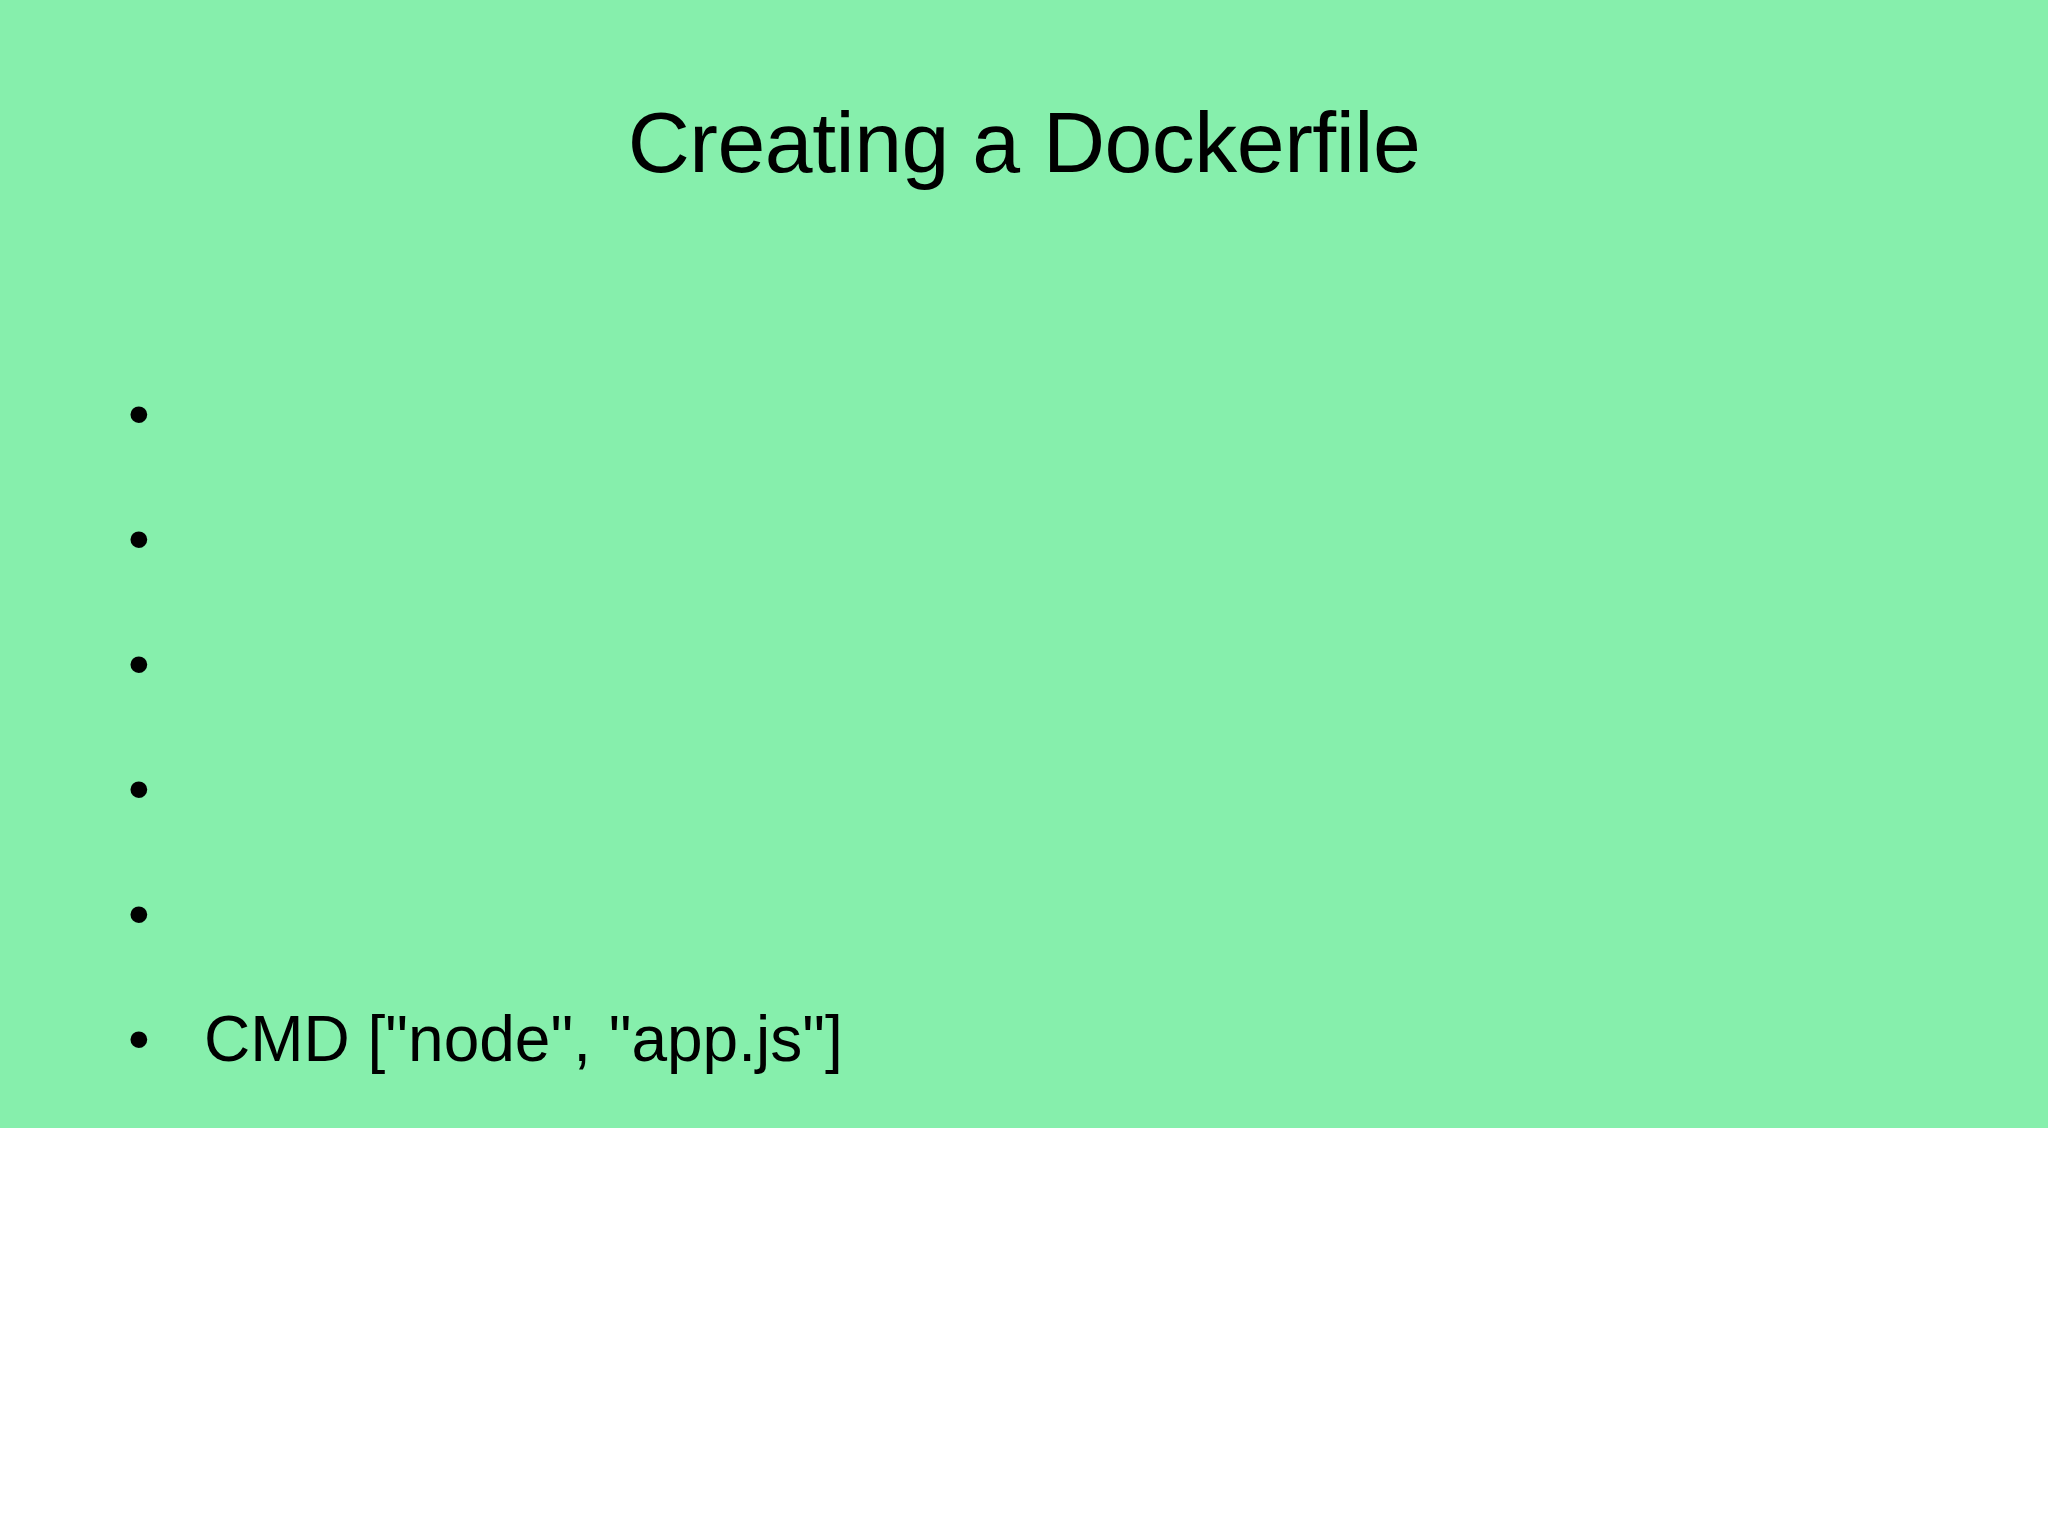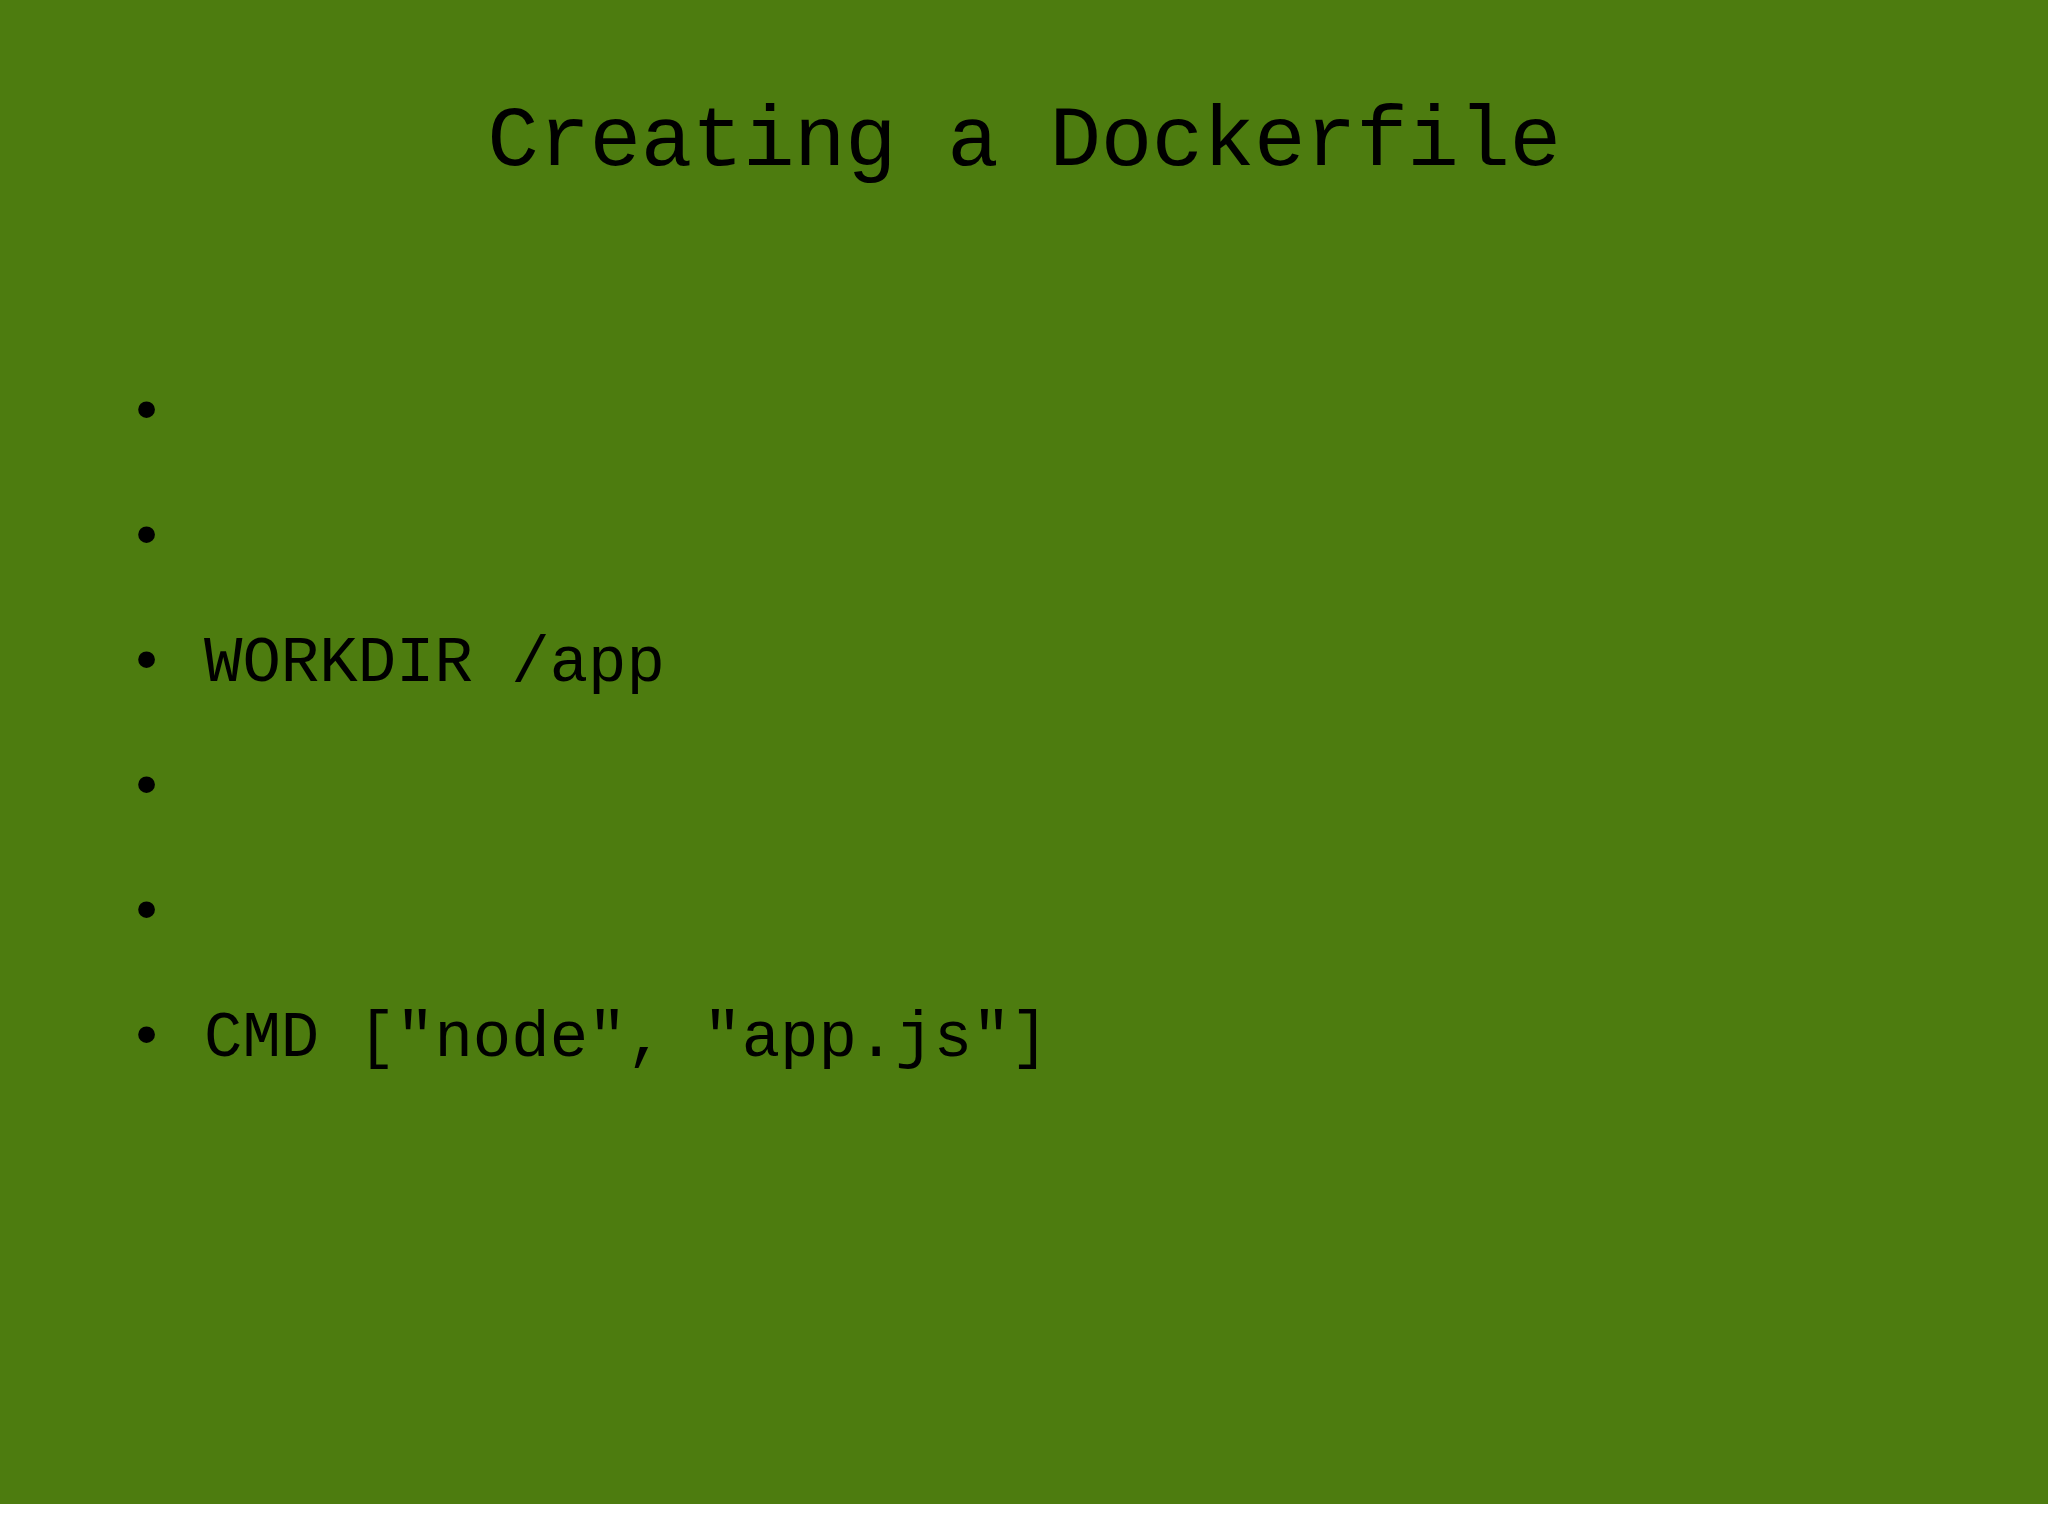--- a/index.html
+++ b/index.html
@@ -7,25 +7,24 @@
     margin: 0;
     padding: 0;
     background: #ffffff;
   }
   body {
     font-family: "Liberation Sans", "DejaVu Sans", sans-serif;
   }
   .slide {
     position: relative;
     width: 2048px;
-    height: 1504px;
-    background: #4d7c0f;
+    height: 1128px;
+    background: #86efac;
     overflow: hidden;
     box-sizing: border-box;
-    font-family: Liberation Mono, monospace;
   }
   .slide-title {
     position: absolute;
     left: 0;
     right: 0;
     top: 96px;
     text-align: center;
     font-size: 86px;
     line-height: 1.08;
     font-weight: 400;
@@ -80,21 +79,20 @@
     <li class="bullet-item">
       <span class="bullet-marker">•</span>
     </li>
 
     <li class="bullet-item">
       <span class="bullet-marker">•</span>
     </li>
 
     <li class="bullet-item">
       <span class="bullet-marker">•</span>
-      <span class="bullet-text">WORKDIR /app</span>
     </li>
 
     <li class="bullet-item">
       <span class="bullet-marker">•</span>
     </li>
 
     <li class="bullet-item">
       <span class="bullet-marker">•</span>
     </li>
 

